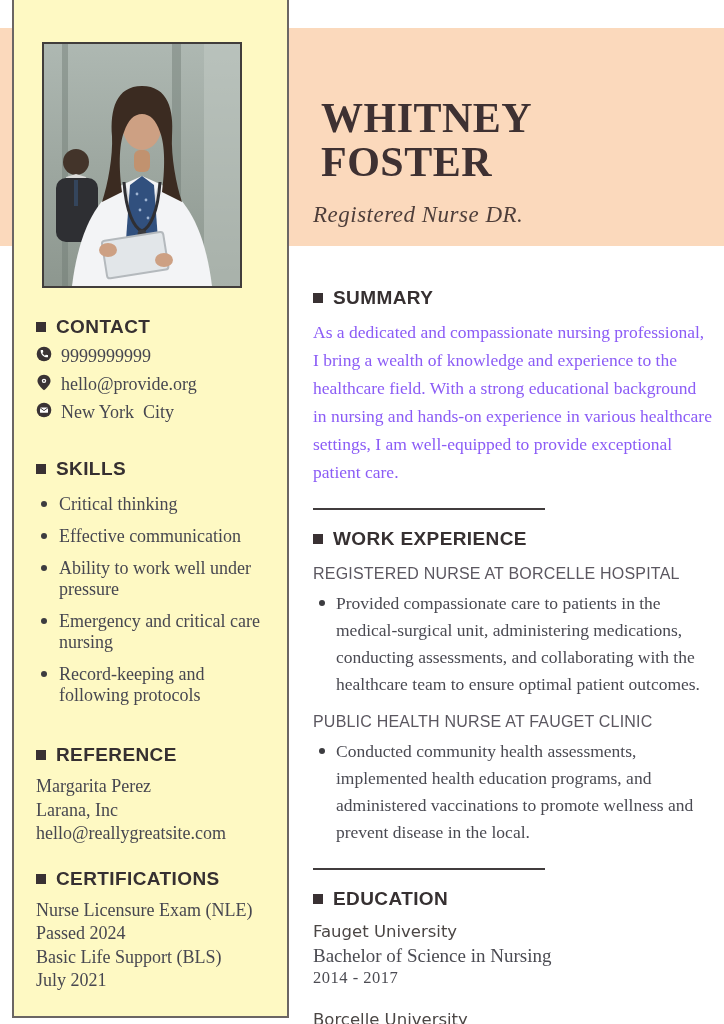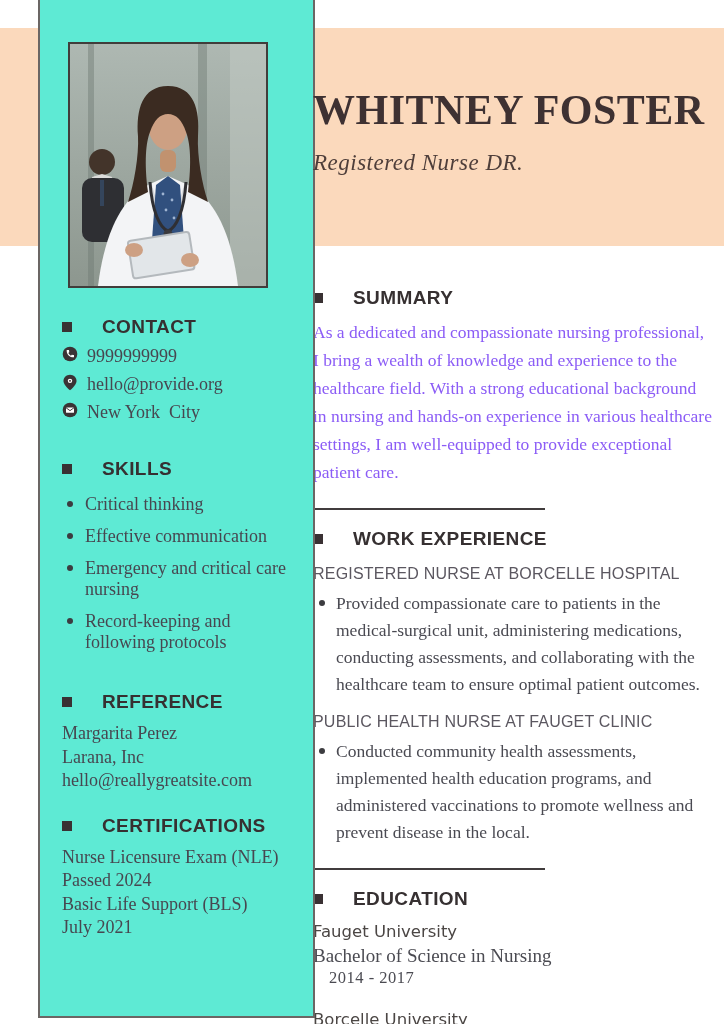--- a/index.html
+++ b/index.html
@@ -3,31 +3,31 @@
 <meta charset="utf-8">
 <style>
   html,body{margin:0;padding:0;background:#ffffff;}
   .page{position:relative;width:724px;height:1024px;background:#ffffff;overflow:hidden;
         font-family:"Liberation Serif",serif;}
 
   
   .peach-band{position:absolute;left:0;top:28px;width:724px;height:218px;background:#fbd9bc;}
 
   
-  .sidebar{position:absolute;left:38px;top:0;width:277px;height:1018px;background:#5eead4;
+  .sidebar{position:absolute;left:12px;top:0;width:277px;height:1018px;background:#fef9c3;
            border:2px solid #6b6664;border-top:none;box-sizing:border-box;z-index:2;}
   .photo{position:absolute;left:28px;top:42px;width:196px;height:242px;border:2px solid #413d3b;
          overflow:hidden;background:#9aa59f;}
   .photo svg{display:block;}
 
   .sidebar-content{position:absolute;left:22px;top:316px;width:238px;}
 
   .sec-h{display:flex;align-items:center;margin:0;
          font-family:"Liberation Sans",sans-serif;font-weight:bold;font-size:19px;
-         letter-spacing:.4px;color:#363031;gap:20px;}
+         letter-spacing:.4px;color:#363031;}
   .sq{display:inline-block;width:10px;height:10px;background:#393133;margin-right:10px;flex:0 0 auto;}
 
   
   .c-row{display:flex;align-items:flex-start;margin-top:8px;}
   .c-icon{width:16px;height:17px;margin-right:9px;flex:0 0 auto;display:inline-flex;}
   .c-text{font-size:18px;color:#474750;white-space:pre-wrap;line-height:20px;}
 
   
   .skills-list{list-style:none;margin:14px 0 0 0;padding:0;}
   .skill{display:flex;margin-bottom:11px;}
@@ -37,40 +37,40 @@
 
   .plain-lines{margin-top:9px;}
   .plain-lines div{font-size:18px;line-height:23.5px;color:#474750;}
 
   .gap-skills{margin-top:36px;}
   .gap-ref{margin-top:38px;}
   .gap-cert{margin-top:22px;}
 
   
   .name-block{position:absolute;left:313px;top:88px;z-index:3;width:400px;}
-  .name-block h1{margin:0;font-family:"Liberation Serif",serif;font-weight:700;
+  .name-block h1{margin:8px;font-family:"Liberation Serif",serif;font-weight:700;
                  font-size:42px;line-height:1.05;letter-spacing:.5px;color:#3e3132;}
   .job-title{margin-top:18px;font-style:italic;font-size:23px;letter-spacing:.5px;color:#4e3e3a;}
 
   
   .main-col{position:absolute;left:313px;top:287px;width:400px;z-index:1;}
   .para{margin:9px 0 0 0;font-size:17.5px;line-height:28px;color:#8b5cf6;}
   .divider{width:232px;border-top:2px solid #413c3d;margin-top:22px;}
   .sec-h.mt{margin-top:18px;}
   .job-name{margin-top:13px;font-family:"Liberation Sans",sans-serif;font-size:16px;
             letter-spacing:.2px;color:#5b5760;line-height:22px;}
   .jb{display:flex;margin-top:5px;}
   .jb .dot{margin:10px 11px 0 6px;}
   .jb p{margin:0;font-size:17.5px;line-height:27px;color:#4a4a52;max-width:376px;}
 
   .school{margin-top:12px;}
   .school.second{margin-top:22px;}
   .uni{font-family:"DejaVu Sans",sans-serif;font-size:16.5px;color:#4b4644;}
   .deg{font-size:19px;color:#4b4b52;margin-top:4px;}
-  .yrs{font-size:16.5px;letter-spacing:.5px;color:#4b4b52;margin-top:1px;margin-left:16px;}
+  .yrs{font-size:16.5px;letter-spacing:.5px;color:#4b4b52;margin-top:1px;}
 </style>
 </head>
 <body>
 
 <div class="page">
 
   <div class="peach-band"></div>
 
   <aside class="sidebar">
 
@@ -164,20 +164,24 @@
           <li class="skill">
               <span class="dot"></span>
               <span class="txt">Critical thinking</span>
             </li>
           <li class="skill">
               <span class="dot"></span>
               <span class="txt">Effective communication</span>
             </li>
           <li class="skill">
               <span class="dot"></span>
+              <span class="txt">Ability to work well under pressure</span>
+            </li>
+          <li class="skill">
+              <span class="dot"></span>
               <span class="txt">Emergency and critical care nursing</span>
             </li>
           <li class="skill">
               <span class="dot"></span>
               <span class="txt">Record-keeping and following protocols</span>
             </li>
         </ul>
       </section>
 
       <section class="gap-ref">

